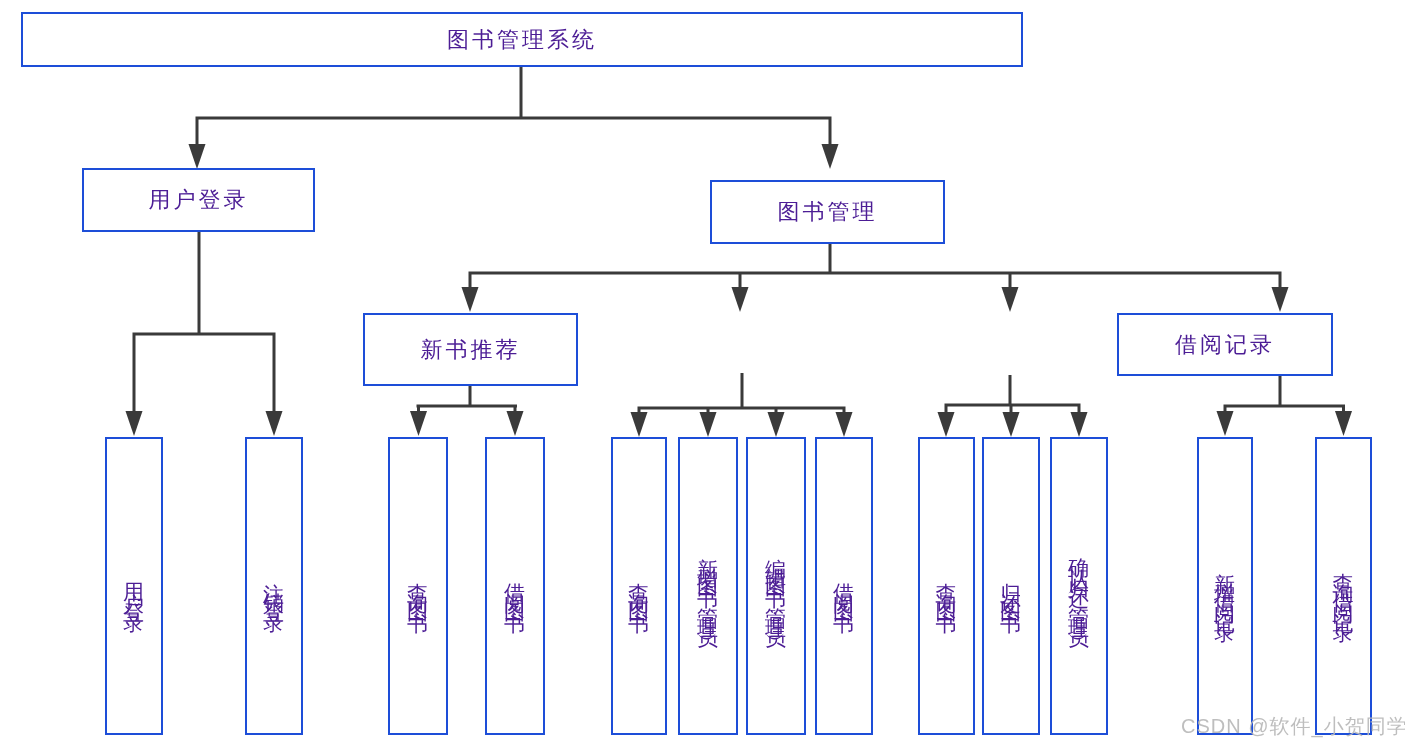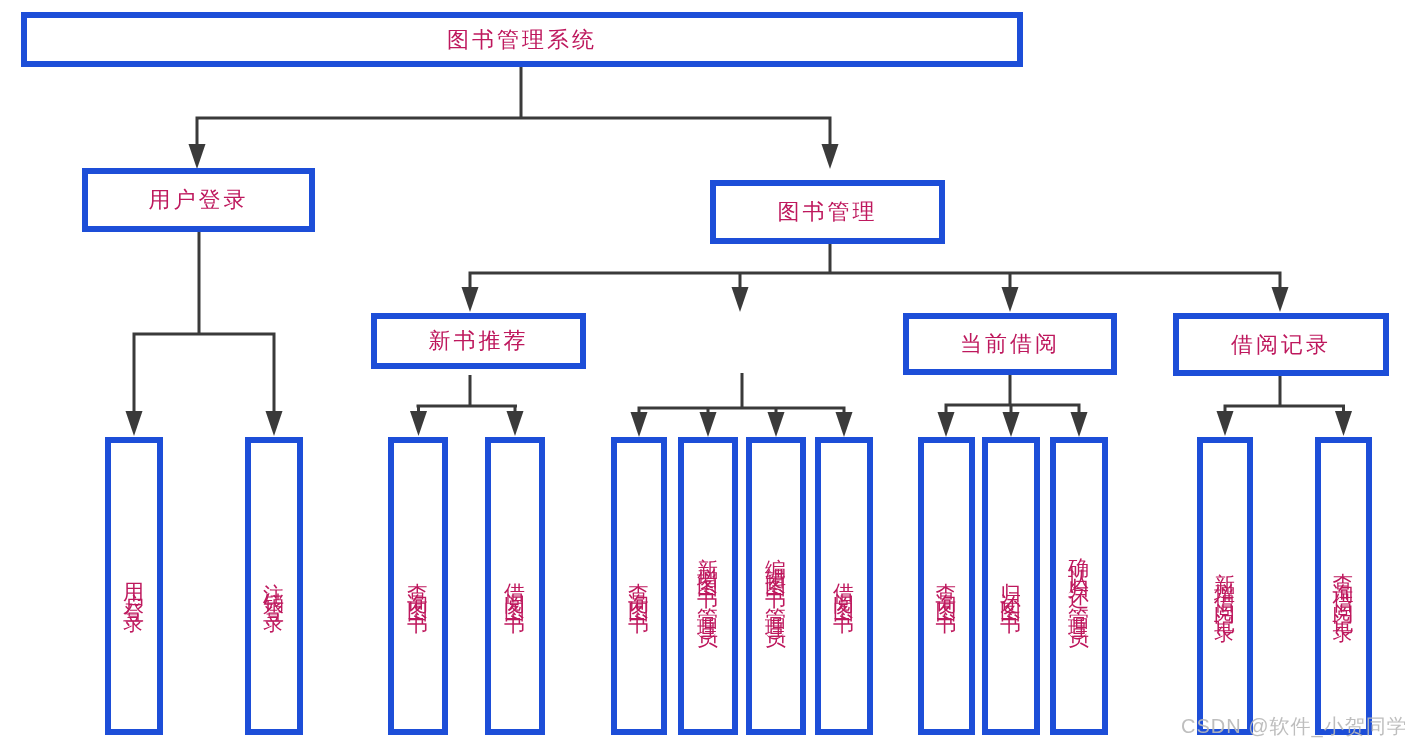--- a/index.html
+++ b/index.html
@@ -18,22 +18,22 @@
   .connectors {
     position: absolute;
     left: 0;
     top: 0;
     z-index: 1;
   }
   .node {
     position: absolute;
     box-sizing: border-box;
     background: #ffffff;
-    border: 6px solid #1d4ed8;
-    color: #be185d;
+    border: 2px solid #1d4ed8;
+    color: #4c1d95;
     display: flex;
     align-items: center;
     justify-content: center;
     z-index: 2;
   }
   .node.h {
     font-size: 22px;
     letter-spacing: 3px;
     white-space: nowrap;
   }
@@ -116,23 +116,22 @@
       <polygon points="1216.5,411 1233.5,411 1225,436"></polygon>
       <polygon points="1335,411 1352,411 1343.5,436"></polygon>
     </g>
   </svg>
 
   <div class="node h" style="left:21px; top:12px; width:1002px; height:55px">图书管理系统</div>
 
   <div class="node h" style="left:82px; top:168px; width:233px; height:64px">用户登录</div>
   <div class="node h" style="left:710px; top:180px; width:235px; height:64px">图书管理</div>
 
-  <div class="node h" style="left:371px; top:313px; width:215px; height:56px">新书推荐</div>
-  <div class="node h" style="left:903px; top:313px; width:214px; height:62px">当前借阅</div>
-  <div class="node h" style="left:1173px; top:313px; width:216px; height:63px">借阅记录</div>
+  <div class="node h" style="left:363px; top:313px; width:215px; height:73px">新书推荐</div>
+  <div class="node h" style="left:1117px; top:313px; width:216px; height:63px">借阅记录</div>
 
   <div class="node v" style="left:105px; top:437px; width:58px; height:298px">用户登录</div>
   <div class="node v" style="left:245px; top:437px; width:58px; height:298px">注销登录</div>
 
   <div class="node v" style="left:388px; top:437px; width:60px; height:298px">查询图书</div>
   <div class="node v" style="left:485px; top:437px; width:60px; height:298px">借阅图书</div>
 
   <div class="node v" style="left:611px; top:437px; width:56px; height:298px">查询图书</div>
   <div class="node v" style="left:678px; top:437px; width:60px; height:298px">新增图书（管理员）</div>
   <div class="node v" style="left:746px; top:437px; width:60px; height:298px">编辑图书（管理员）</div>

